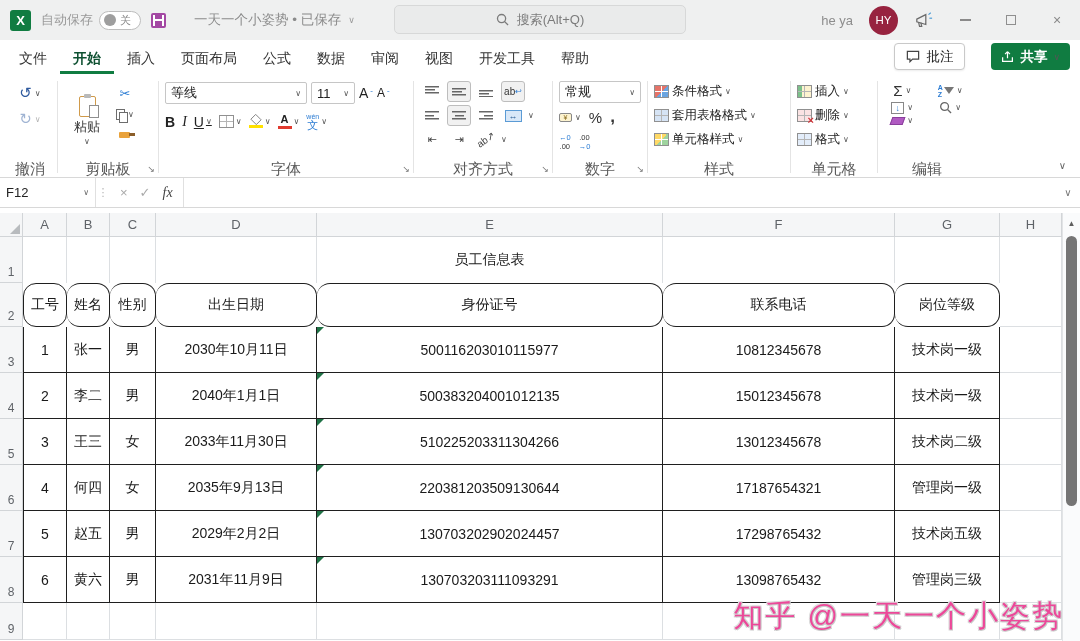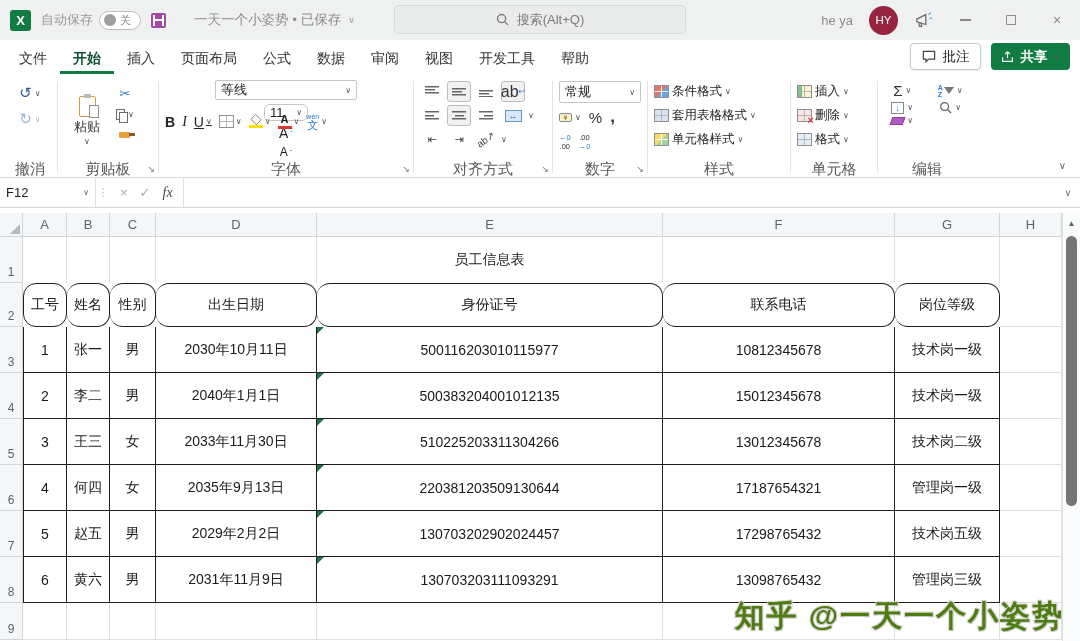--- a/index.html
+++ b/index.html
@@ -24,21 +24,21 @@
   .username { color:#8d8d8d; font-size:13px; }
   .avatar { width:29px; height:29px; border-radius:50%; background:var(--avatar-maroon); color:#fff; font-size:11.5px; display:flex; align-items:center; justify-content:center; }
   .winbtn { width:30px; height:30px; display:flex; align-items:center; justify-content:center; color:#8a8a8a; font-size:14px; }
   .minbar { width:11px; height:1.5px; background:#8a8a8a; }
   .maxbox { width:10px; height:10px; border:1.5px solid #8f8f8f; }
 
   
   .tabbar { height:35px; background:#fff; display:flex; align-items:center; padding:0 6px; position:relative; }
   .rtab { padding:8px 13px 6px; font-size:14px; color:#333; }
   .rtab.active { font-weight:bold; color:#0f5132; border-bottom:3px solid var(--excel-green); padding-bottom:3px; }
-  .tabbar-right { position:absolute; right:10px; top:3px; display:flex; gap:10px; align-items:center; }
+  .tabbar-right { position:absolute; right:10px; top:3px; display:flex; gap:26px; align-items:center; }
   .btn-comments { display:flex; align-items:center; gap:6px; background:#fff; border:1px solid #c9c9c9; border-radius:4px; height:27px; padding:0 11px; font-size:13.5px; color:#222; box-shadow:0 1px 2px rgba(0,0,0,.08); }
   .btn-share { display:flex; align-items:center; gap:6px; background:var(--excel-green); border-radius:4px; height:27px; padding:0 10px; font-size:13.5px; color:#fff; font-weight:bold; }
   .btn-share .chev { font-size:9px; font-weight:normal; }
 
   
   .ribbon { height:103px; background:#fff; border-bottom:1px solid #d8d8d8; display:flex; padding:3px 4px 0; position:relative; }
   .rgroup { display:flex; flex-direction:column; padding:2px 5px 0; position:relative; }
   .rbody { flex:1; display:flex; }
   .rlabel { height:17px; text-align:center; font-size:15px; color:#5a5a5a; }
   .launcher { position:absolute; right:2px; bottom:3px; font-size:9px; color:#777; }
@@ -58,21 +58,21 @@
   .clip b { position:absolute; right:-4px; bottom:-2px; width:10px; height:13px; background:#fff; border:1px solid #8f8f8f; }
   .minicol { flex-direction:column; gap:3px; padding-top:4px; }
   .minicol .rbtn { height:18px; }
   .scis { color:#2b7cd3; font-size:13px; }
   .copyic { position:relative; width:9px; height:11px; border:1px solid #6d6d6d; background:#fff; }
   .copyic i { position:absolute; left:2px; top:2px; width:9px; height:11px; border:1px solid #6d6d6d; background:#fff; }
   .brush { width:11px; height:6px; background:#e9a23b; border-radius:1px; position:relative; }
   .brush i { position:absolute; right:-5px; top:1px; width:6px; height:3px; background:#8b5e2a; }
 
   .selbox { height:22px; border:1px solid #c6c6c6; border-radius:2px; background:#fff; display:flex; align-items:center; padding:0 5px; font-size:13px; color:#222; justify-content:space-between; }
-  .fontrow1 { gap:4px; height:26px;flex-direction:column; }
+  .fontrow1 { gap:4px; height:26px; }
   .fontrow2 { gap:7px; height:27px; }
   .fbtn { font-size:14px; color:#222; display:flex; align-items:center; gap:2px; }
   .bi { font-weight:bold; }
   .ii { font-style:italic; font-family:"Liberation Serif",serif; }
   .ui { text-decoration:underline; }
   .stack { display:flex; flex-direction:column; align-items:center; line-height:1; }
   .bar-y { width:14px; height:3px; background:var(--highlight-yellow); margin-top:1px; }
   .bar-r { width:14px; height:3px; background:var(--font-red); margin-top:1px; }
   .bucket { width:10px; height:9px; border:1px solid #777; transform:rotate(45deg) scale(.85); }
   .wen { font-size:7px; color:#2b7cd3; }
@@ -90,21 +90,21 @@
   .al { width:14px; height:11px; background-repeat:no-repeat;
         background-image:linear-gradient(#666,#666),linear-gradient(#666,#666),linear-gradient(#666,#666); }
   .al-t { background-size:14px 1.5px,10px 1.5px,14px 1.5px; background-position:0 0,0 3px,0 6px; }
   .al-m { background-size:14px 1.5px,10px 1.5px,14px 1.5px; background-position:0 2px,0 5px,0 8px; }
   .al-b { background-size:14px 1.5px,10px 1.5px,14px 1.5px; background-position:0 4px,0 7px,0 10px; }
   .al-l { background-size:14px 1.5px,9px 1.5px,14px 1.5px; background-position:0 1px,0 4.5px,0 8px; }
   .al-c { background-size:14px 1.5px,9px 1.5px,14px 1.5px; background-position:0 1px,2.5px 4.5px,0 8px; }
   .al-r { background-size:14px 1.5px,9px 1.5px,14px 1.5px; background-position:0 1px,5px 4.5px,0 8px; }
   .albtn { width:24px; height:21px; display:flex; align-items:center; justify-content:center; border-radius:3px; }
   .albtn.sel { border:1px solid #bdbdbd; background:#f1f1f1; }
-  .wrapic { font-size:16px; color:#333; }
+  .wrapic { font-size:10px; color:#333; }
   .mergeic { width:17px; height:12px; border:1px solid #5b9bd5; background:#d9e8f8; font-size:9px; color:#2b5e94; display:flex; align-items:center; justify-content:center; }
   .alrow { gap:3px; height:23px; }
   .orient { font-size:10px; color:#444; transform:rotate(-35deg); }
 
   .numrow { gap:8px; height:23px; justify-content:flex-start; }
   .acct { width:13px; height:9px; border:1px solid #888; border-radius:2px; background:#fdf3cf; font-size:7px; color:#8a6d1f; display:flex; align-items:center; justify-content:center; }
   .pct { font-size:15px; color:#333; }
   .comma { font-size:17px; font-weight:bold; color:#333; line-height:.5; }
   .dec { font-size:7.5px; color:#333; line-height:1.15; text-align:center; }
   .dec .b { color:#2b7cd3; }
@@ -143,21 +143,21 @@
   .corner-tri { position:absolute; right:2px; bottom:2px; width:0; height:0; border-left:10px solid transparent; border-bottom:10px solid #b8bbbe; }
   .rowhdr { width:23px; font-size:12px; align-items:flex-end; justify-content:center; padding-bottom:3px; }
   .dark { border-right:1px solid #1f1f1f; border-bottom:1px solid #1f1f1f; }
   .dark.top { border-top:1px solid #1f1f1f;border-radius:13px; }
   .dark.left { border-left:1px solid #1f1f1f; }
   .nb { border-bottom:none; }
   .tri { position:absolute; left:0; top:0; width:0; height:0; border-top:7px solid var(--triangle-green); border-right:7px solid transparent; }
   .vscroll { position:absolute; right:0; top:0; width:18px; height:428px; background:#fafbfc; border-left:1px solid #e2e4e6; }
   .vs-up { height:20px; display:flex; align-items:center; justify-content:center; color:#5f5f5f; font-size:8px; }
   .vs-thumb { position:absolute; left:3px; top:23px; width:11px; height:270px; background:#757575; border-radius:6px; }
-  .watermark { position:absolute; right:16px; bottom:4px; font-size:30px; font-weight:bold; letter-spacing:2px; color:#4d7c0f;
+  .watermark { position:absolute; right:16px; bottom:4px; font-size:30px; font-weight:normal; letter-spacing:2px; color:#ec4899;
                text-shadow:1px 1px 0 #c9c9c9, -1px -1px 0 #dedede, 1px -1px 0 #d6d6d6, -1px 1px 0 #d6d6d6; }
 </style>
 </head>
 <body>
 
 <div class="app">
 
   <div class="titlebar">
     <div class="tb-left">
       <div class="xl-logo">X</div>
@@ -281,21 +281,21 @@
     </div>
     <div class="sep"></div>
 
     <div class="rgroup" style="width:252px;">
       <div class="rbody col" style="gap:2px;">
         <div class="row fontrow1">
           <span class="selbox" style="width:142px;">
               <span>等线</span>
               <span class="chev">∨</span>
             </span>
-          <span class="selbox" style="width:44px;border-radius:6px;">
+          <span class="selbox" style="width:44px;">
               <span>11</span>
               <span class="chev">∨</span>
             </span>
           <span class="fbtn">A<span style="font-size:8px;color:#2b7cd3;">ˆ</span></span>
           <span class="fbtn" style="font-size:12px;">A<span style="font-size:8px;color:#2b7cd3;">ˇ</span></span>
         </div>
         <div class="row fontrow2">
           <span class="fbtn bi">B</span>
           <span class="fbtn ii">I</span>
           <span class="fbtn ui">U <span class="chev">∨</span></span>

